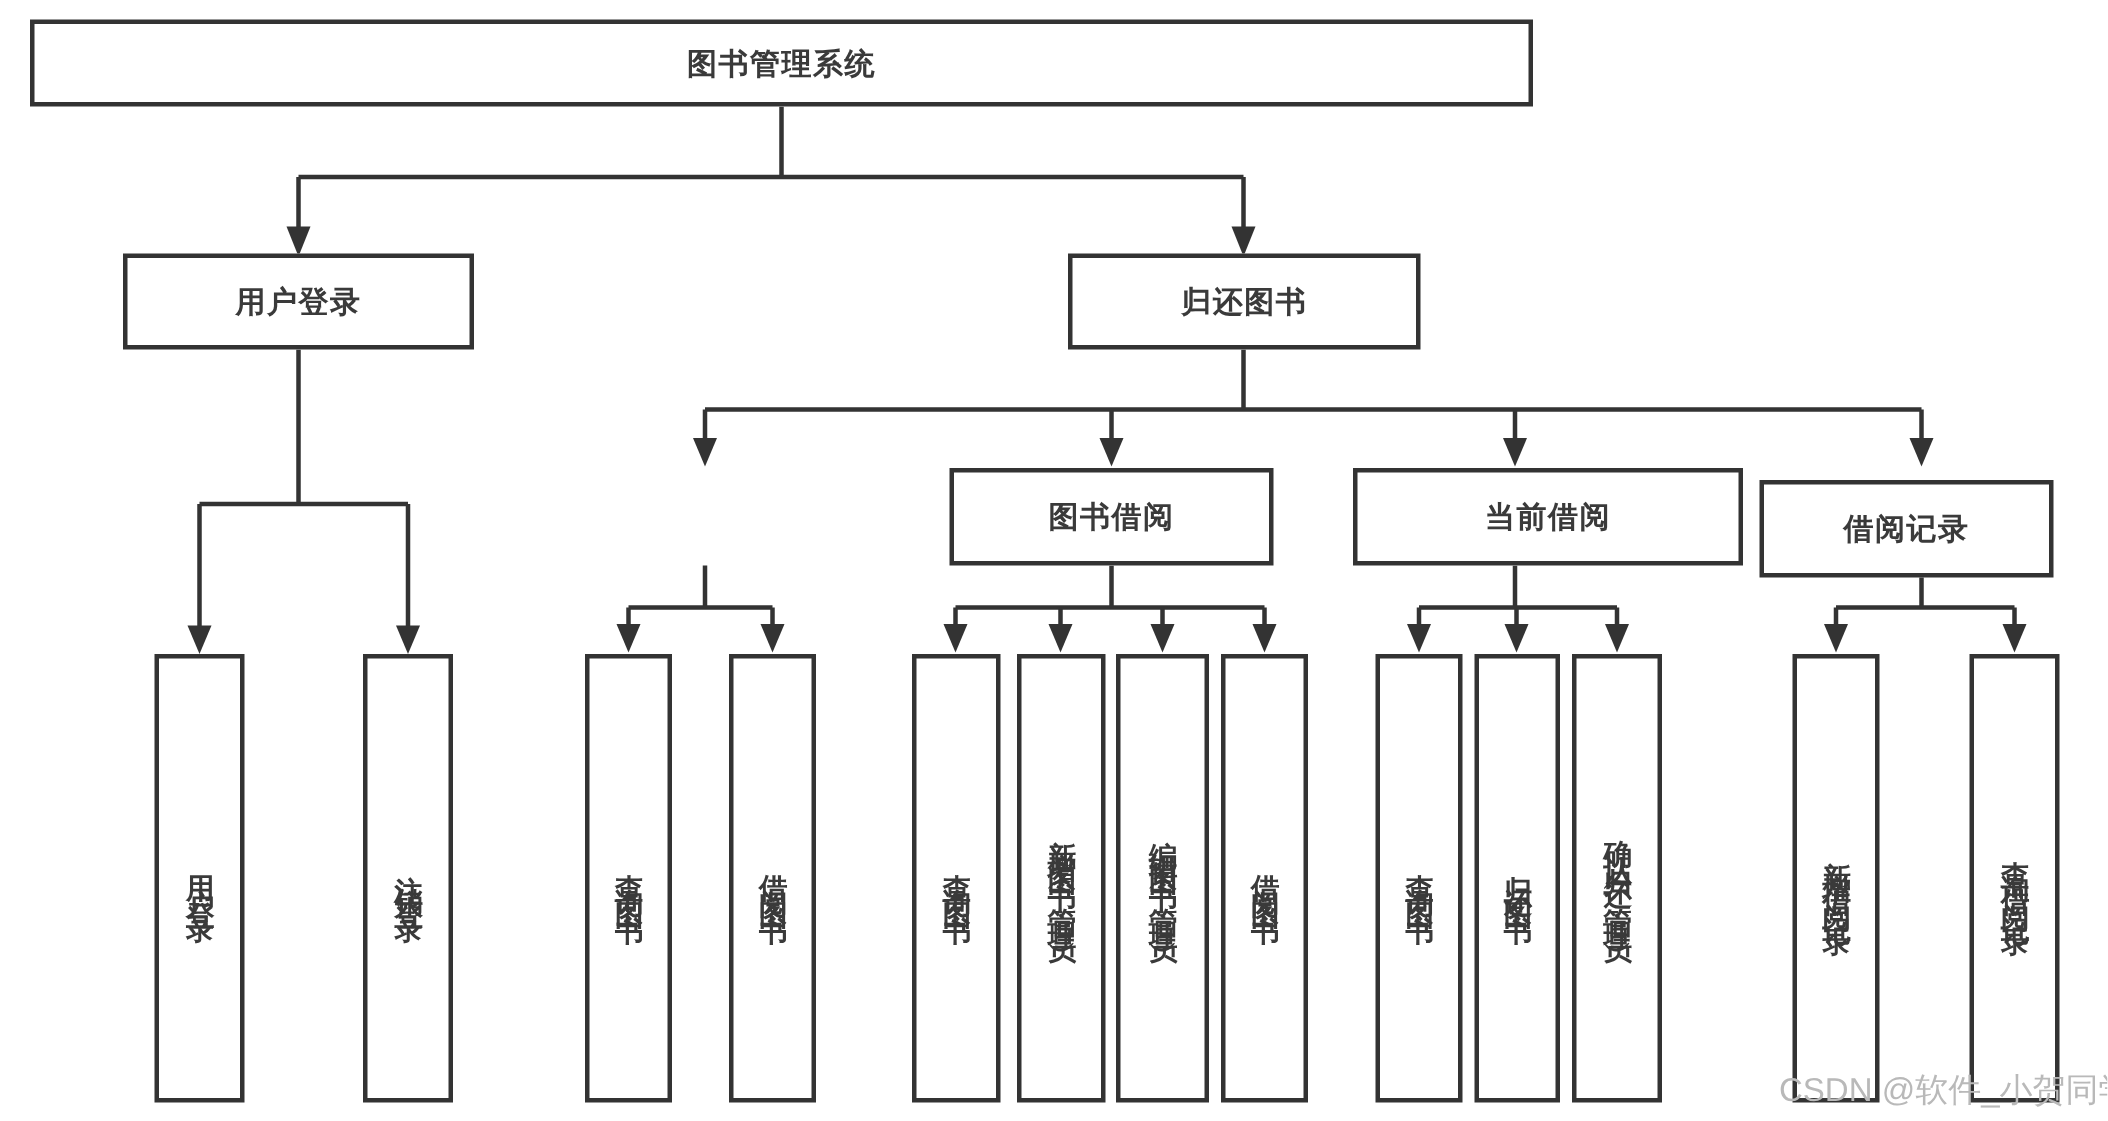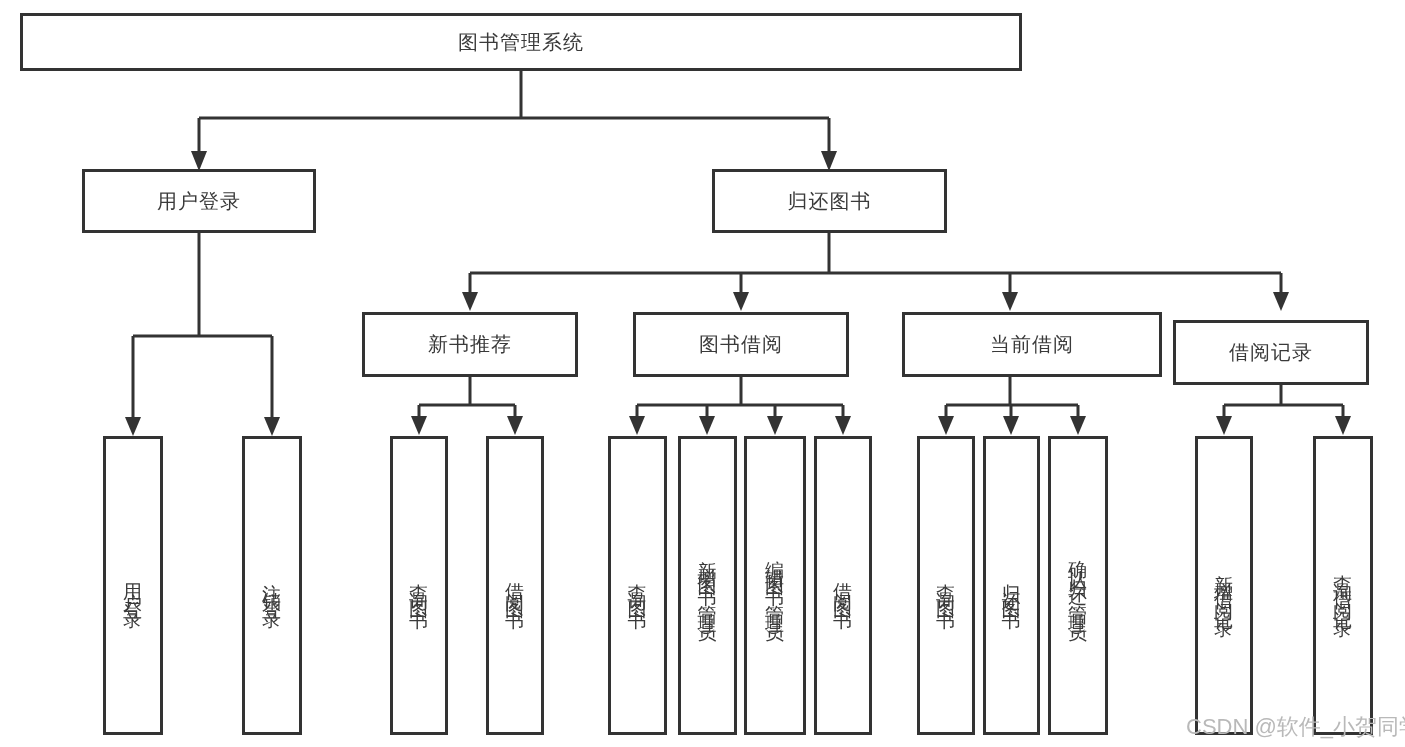--- a/index.html
+++ b/index.html
@@ -26,20 +26,21 @@
   #edges path { stroke: var(--line); stroke-width: 3; fill: none; }
   #edges polygon { fill: var(--line); }
   .node {
     position: absolute;
     border: 3px solid var(--line);
     background: var(--background);
     display: flex;
     align-items: center;
     justify-content: center;
     color: var(--text);
+    font-weight: bold;
   }
   .hnode { font-size: 20px; letter-spacing: 1px; }
   .vnode span {
     writing-mode: vertical-rl;
     font-size: 19px;
     letter-spacing: 9px;
     line-height: 1;
     white-space: nowrap;
   }
   .watermark {
@@ -88,21 +89,20 @@
       <polygon points="1216,416 1232,416 1224,435"></polygon>
       <polygon points="1335,416 1351,416 1343,435"></polygon>
     </g>
   </svg>
 
   <div class="node hnode" style="left:20px;top:13px;width:1002px;height:58px;">图书管理系统</div>
 
   <div class="node hnode" style="left:82px;top:169px;width:234px;height:64px;">用户登录</div>
   <div class="node hnode" style="left:712px;top:169px;width:235px;height:64px;">归还图书</div>
 
-  <div class="node hnode" style="left:362px;top:312px;width:216px;height:65px;">新书推荐</div>
   <div class="node hnode" style="left:633px;top:312px;width:216px;height:65px;">图书借阅</div>
   <div class="node hnode" style="left:902px;top:312px;width:260px;height:65px;">当前借阅</div>
   <div class="node hnode" style="left:1173px;top:320px;width:196px;height:65px;">借阅记录</div>
 
   <div class="node vnode" style="left:103px;top:436px;width:60px;height:299px;">
     <span>用户登录</span>
   </div>
   <div class="node vnode" style="left:242px;top:436px;width:60px;height:299px;">
     <span>注销登录</span>
   </div>

